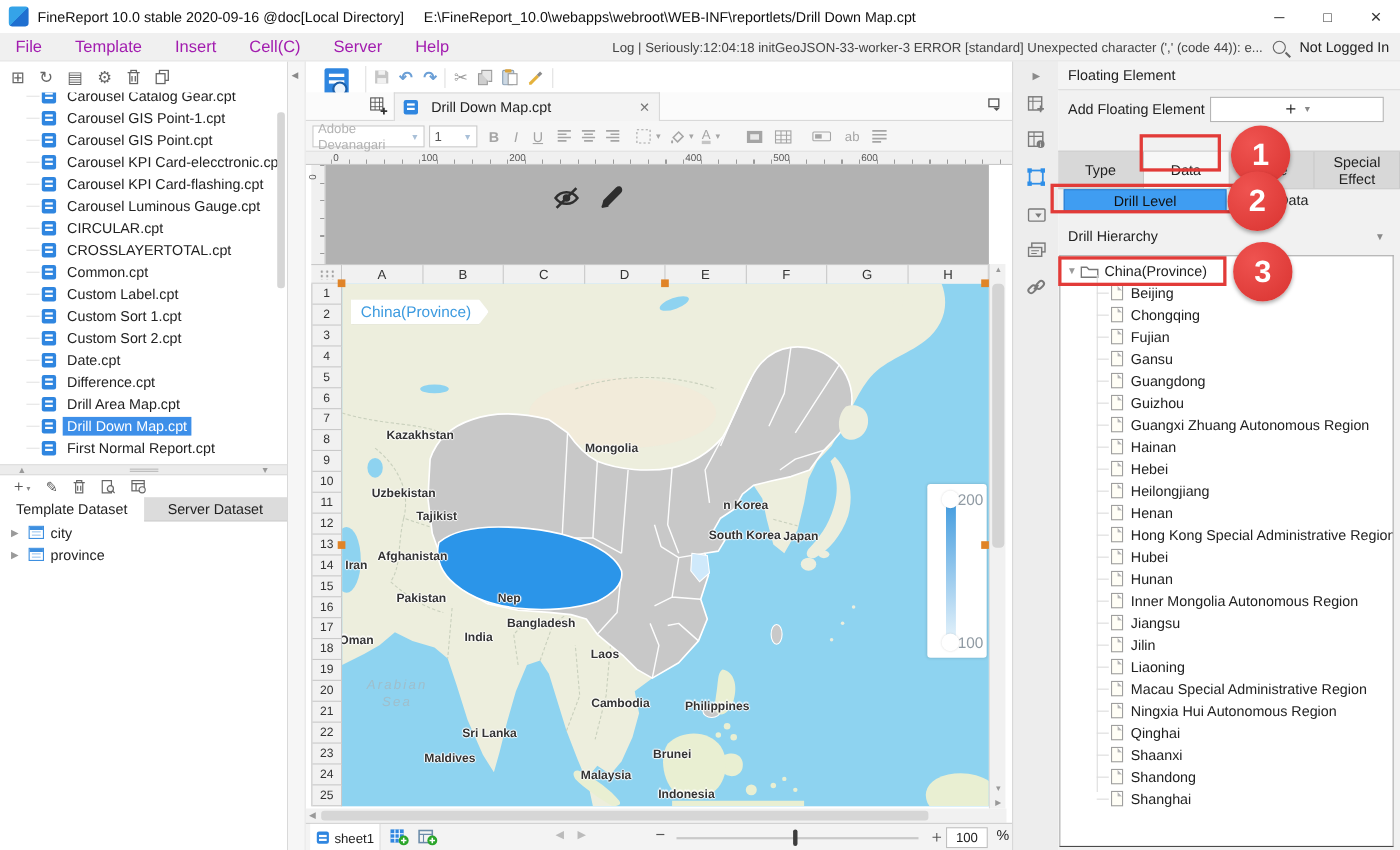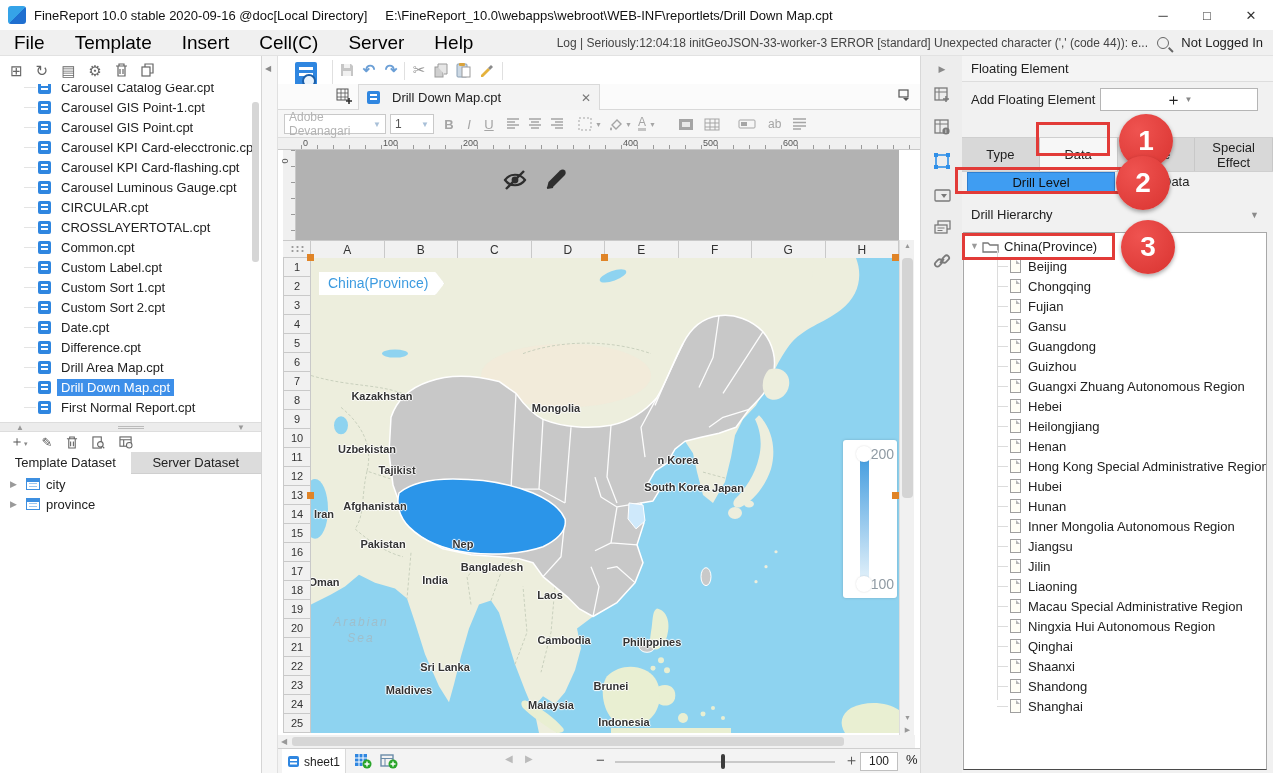--- a/index.html
+++ b/index.html
@@ -9,21 +9,21 @@
 
 #titlebar{position:absolute;left:0;top:0;width:1273px;height:30px;background:#fff;display:flex;align-items:center;padding-left:8px}
 .fr-logo{width:18px;height:18px;border-radius:3px;background:linear-gradient(135deg,#35a3e8 0 50%,#1f6fd0 50% 100%);margin-right:8px;flex:0 0 auto}
 #title-text{font-size:13px;color:#111;margin-right:18px;white-space:nowrap}
 #title-path{font-size:13px;color:#111;white-space:nowrap}
 .win-controls{position:absolute;right:0;top:0;height:30px;display:flex}
 .win-btn{width:44px;height:30px;display:flex;align-items:center;justify-content:center;font-size:13px;color:#333;cursor:default}
 
 
 #menubar{position:absolute;left:0;top:30px;width:1273px;height:26px;background:#f0f0f0;border-bottom:1px solid #e2e2e2;display:flex;align-items:center;padding-left:14px;gap:30px}
-.menu-item{font-size:19px;color:#000000;white-space:nowrap}
+.menu-item{font-size:15px;color:#a21caf;white-space:nowrap}
 #menu-log{position:absolute;right:125px;top:0;height:26px;line-height:26px;font-size:12px;color:#444;white-space:nowrap}
 #menu-search{position:absolute;right:104px;top:7px;width:12px;height:12px;border:1.5px solid #666;border-radius:50%}
 #menu-search::after{content:'';position:absolute;left:10px;top:11px;width:6px;height:1.5px;background:#666;transform:rotate(45deg)}
 #login-status{position:absolute;right:10px;top:0;height:26px;line-height:26px;font-size:13px;color:#222}
 
 
 #leftpanel{position:absolute;left:0;top:56px;width:262px;height:717px;background:#fff;border-right:1px solid #d5d5d5}
 #lp-toolbar{position:absolute;left:0;top:0;width:100%;height:28px;display:flex;align-items:center;gap:13px;padding-left:10px;color:#666}
 #lp-toolbar .tbi{font-size:15px;line-height:1;color:#666}
 #file-tree{position:absolute;left:0;top:28px;width:100%;height:338px;overflow:hidden;padding-top:0}
@@ -789,20 +789,24 @@
         <div class="prov-row">
           <span class="page-icon"></span>
           <span class="lbl">Guizhou</span>
         </div>
         <div class="prov-row">
           <span class="page-icon"></span>
           <span class="lbl">Guangxi Zhuang Autonomous Region</span>
         </div>
         <div class="prov-row">
           <span class="page-icon"></span>
+          <span class="lbl">Hainan</span>
+        </div>
+        <div class="prov-row">
+          <span class="page-icon"></span>
           <span class="lbl">Hebei</span>
         </div>
         <div class="prov-row">
           <span class="page-icon"></span>
           <span class="lbl">Heilongjiang</span>
         </div>
         <div class="prov-row">
           <span class="page-icon"></span>
           <span class="lbl">Henan</span>
         </div>

